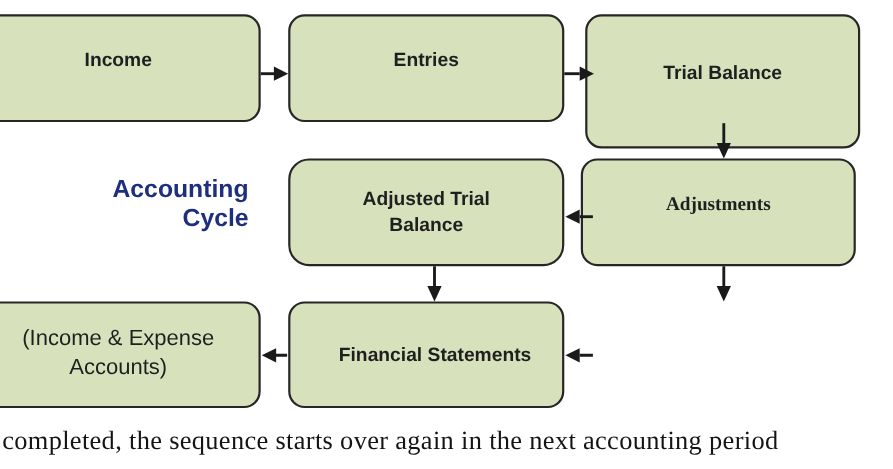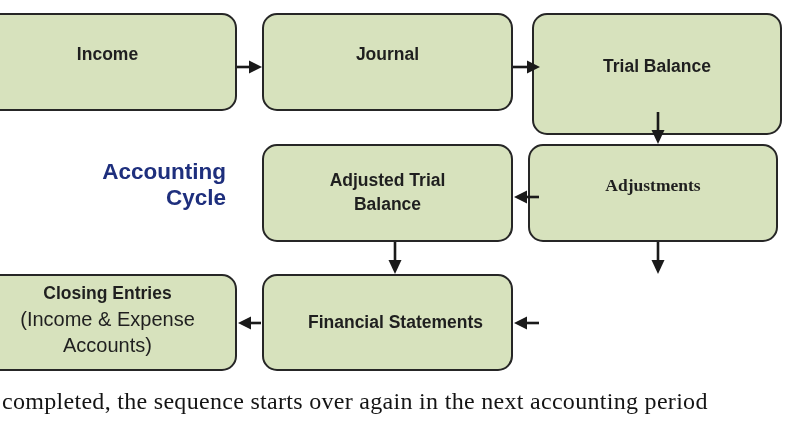--- a/index.html
+++ b/index.html
@@ -36,21 +36,21 @@
     color:#1f1f1f;
     white-space:pre-line;
     margin-top:1px;
   }
   .lift{padding-bottom:15px;}
   .lift-sm{padding-bottom:5px;}
 
   #b-journal{left:-22px;top:13px;width:259px;height:98px;}
   #b-ledger{left:262px;top:13px;width:251px;height:98px;}
   #b-trial-balance{left:532px;top:13px;width:250px;height:122px;}
-  #b-adjusted-trial-balance{left:262px;top:144px;width:251px;height:98px;}
+  #b-adjusted-trial-balance{left:262px;top:144px;width:251px;height:98px;border-radius:19px;}
   #b-adjustments{left:528px;top:144px;width:250px;height:98px;font-family:Liberation Serif, serif;}
   #b-closing-entries{left:-22px;top:274px;width:259px;height:97px;}
   #b-financial-statements{left:262px;top:274px;width:251px;height:97px;padding-left:16px;}
   #b-worksheet{left:540px;top:274px;width:250px;height:97px;}
 
   .heading{
     position:absolute;
     left:8px;top:159px;width:218px;
     text-align:right;
     font-weight:bold;
@@ -79,38 +79,37 @@
 <div id="canvas">
 
   <div class="heading">Accounting
 Cycle</div>
 
   <div class="box lift" id="b-journal">
     <span class="title">Income</span>
   </div>
 
   <div class="box lift" id="b-ledger">
-    <span class="title">Journal</span>
+    <span class="title">Entries</span>
   </div>
 
   <div class="box lift" id="b-trial-balance">
     <span class="title">Trial Balance</span>
   </div>
 
   <div class="box" id="b-adjusted-trial-balance">
     <span class="title">Adjusted Trial
 Balance</span>
   </div>
 
   <div class="box lift" id="b-adjustments">
     <span class="title">Adjustments</span>
   </div>
 
   <div class="box lift-sm" id="b-closing-entries">
-    <span class="title">Closing Entries</span>
     <span class="subtitle">(Income &amp; Expense
 Accounts)</span>
   </div>
 
   <div class="box" id="b-financial-statements">
     <span class="title">Financial Statements</span>
   </div>
 
 
   <svg id="arrows" width="812" height="426" viewBox="0 0 812 426">

